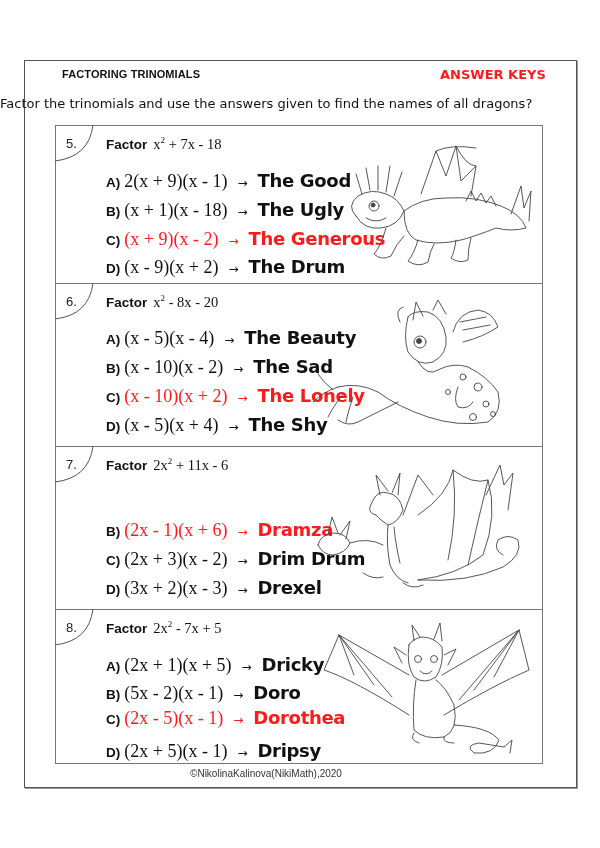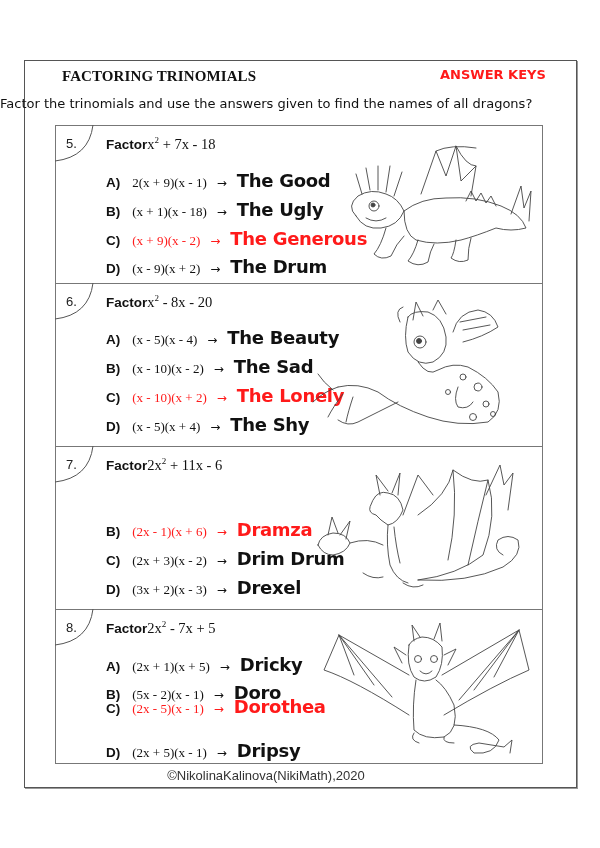--- a/index.html
+++ b/index.html
@@ -1,37 +1,37 @@
 <!DOCTYPE html>
 <html><head>
 <meta charset="utf-8">
 <style>
   html, body { margin: 0; padding: 0; background: #ffffff; }
   body { width: 600px; height: 848px; position: relative; overflow: hidden; font-family: "DejaVu Sans", sans-serif; color: #111; }
   .outer { position: absolute; left: 24px; top: 60px; width: 553px; height: 728px; border: 1px solid #555; box-sizing: border-box; box-shadow: 1px 1px 0 #999; }
-  .title { position: absolute; left: 62px; top: 68px; font-family: Liberation Serif, serif; font-weight: bold; font-size: 15px; color: #111; letter-spacing: 0.1px; }
+  .title { position: absolute; left: 62px; top: 68px; font-family: Liberation Sans, sans-serif; font-weight: bold; font-size: 11px; color: #111; letter-spacing: 0.1px; }
   .answer-keys { position: absolute; left: 440px; top: 67px; font-family: "DejaVu Sans", sans-serif; font-weight: bold; font-size: 13px; color: #ff1a1a; }
   .instructions { position: absolute; left: 0; width: 600px; top: 96px; text-align: left; font-family: "DejaVu Sans", sans-serif; font-size: 13px; color: #111; }
   .inner { position: absolute; left: 55px; top: 125px; width: 488px; height: 639px; border: 1px solid #777; box-sizing: border-box; }
   .section { position: absolute; left: 0; width: 486px; border-top: 1px solid #777; box-sizing: border-box; }
   .section.first { border-top: none; }
   .corner { position: absolute; left: -1px; top: -1px; width: 40px; height: 38px; }
   .num { position: absolute; left: 10px; top: 10px; font-family: "Liberation Sans", sans-serif; font-size: 13px; color: #222; }
   .prompt { position: absolute; left: 50px; top: 9px; font-family: "Liberation Sans", sans-serif; font-size: 13.5px; color: #111; }
-  .prompt .lbl { font-weight: bold; }
+  .prompt .lbl { font-weight: bold; margin-right: 6px; }
   .prompt .expr { font-family: "Liberation Serif", serif; font-size: 14.5px; }
   .prompt sup { font-size: 9px; vertical-align: 6px; }
   .option { position: absolute; left: 50px; height: 20px; font-size: 14px; white-space: nowrap; }
   .option .letter { font-family: "Liberation Sans", sans-serif; font-weight: bold; font-size: 13.5px; color: #111; }
-  .option .factors { font-family: "Liberation Serif", serif; font-size: 13px; margin-left: 12px; }
+  .option .factors { font-family: "Liberation Serif", serif; font-size: 18px; margin-left: 4px; }
   .option .arrow { font-family: "DejaVu Sans", sans-serif; font-size: 12px; margin: 0 10px 0 10px; }
   .option .name { font-family: "DejaVu Sans", sans-serif; font-weight: bold; font-size: 18px; letter-spacing: -0.3px; }
   .option.correct .factors, .option.correct .arrow, .option.correct .name { color: #ff1a1a; }
   .dragon { position: absolute; }
-  .footer { position: absolute; left: 0; width: 532px; top: 768px; text-align: center; font-family: "Liberation Sans", sans-serif; font-size: 13px; color: #333; }
+  .footer { position: absolute; left: 0; width: 532px; top: 768px; text-align: center; font-family: "Liberation Sans", sans-serif; font-size: 10px; color: #333; }
 </style>
 </head>
 <body>
 
 <div class="outer"></div>
 
 <div class="title">FACTORING TRINOMIALS</div>
 <div class="answer-keys">ANSWER KEYS</div>
 <div class="instructions">Factor the trinomials and use the answers given to find the names of all dragons?</div>
 
@@ -137,21 +137,21 @@
   <div class="section" style="top:483px; height:155px;">
     <svg class="corner" viewBox="0 0 40 38">
         <path d="M38 0 Q34 32 0 36" fill="none" stroke="#555" stroke-width="1"></path>
       </svg>
     <span class="num">8.</span>
     <div class="prompt">
       <span class="lbl">Factor</span><span class="expr"><span>2x</span><sup>2</sup><span> - 7x + 5</span></span>
     </div>
     <div class="option" style="top:44px;"><span class="letter">A)</span><span class="factors">(2x + 1)(x + 5)</span><span class="arrow">→</span><span class="name">Dricky</span></div>
     <div class="option" style="top:72px;"><span class="letter">B)</span><span class="factors">(5x - 2)(x - 1)</span><span class="arrow">→</span><span class="name">Doro</span></div>
-    <div class="option correct" style="top:86px;"><span class="letter">C)</span><span class="factors">(2x - 5)(x - 1)</span><span class="arrow">→</span><span class="name">Dorothea</span></div>
+    <div class="option correct" style="top:97px;"><span class="letter">C)</span><span class="factors">(2x - 5)(x - 1)</span><span class="arrow">→</span><span class="name">Dorothea</span></div>
     <div class="option" style="top:130px;"><span class="letter">D)</span><span class="factors">(2x + 5)(x - 1)</span><span class="arrow">→</span><span class="name">Dripsy</span></div>
     <svg class="dragon" style="left:258px; top:5px;" width="225" height="150" viewBox="0 0 225 150">
       <g fill="none" stroke="#444" stroke-width="0.9" stroke-linecap="round" stroke-linejoin="round">
         <path d="M95 30 Q92 50 100 62 Q110 70 122 62 Q130 50 128 32 Q120 22 108 22 Q98 24 95 30 Z"></path>
         <path d="M100 26 L98 10 L106 22 M120 24 L126 8 L128 26"></path>
         <circle cx="104" cy="44" r="3.5"></circle>
           <circle cx="120" cy="44" r="3.5"></circle>
         <path d="M106 56 Q112 62 118 56"></path>
         <path d="M92 40 L80 32 L88 48 M130 40 L142 34 L134 50"></path>
         <path d="M95 60 L25 20 L10 55 Q40 65 95 100"></path>

